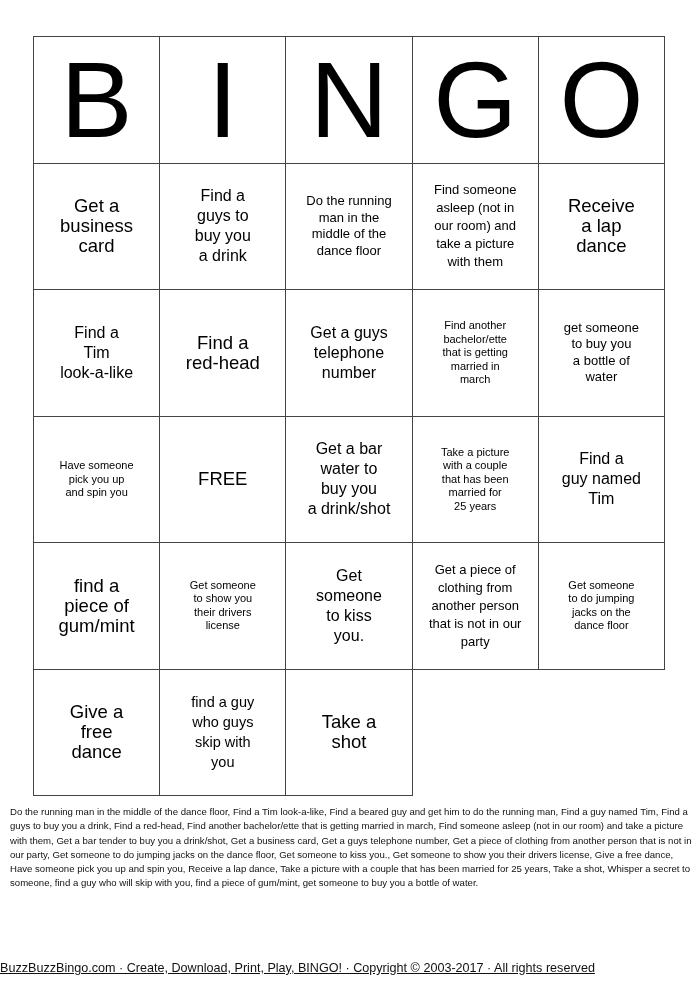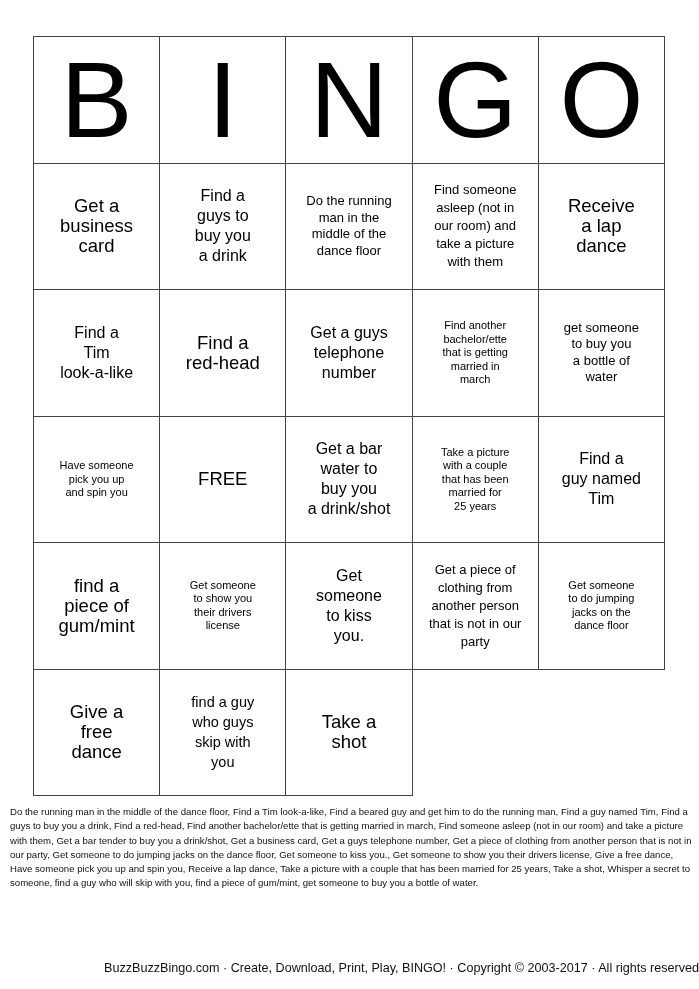--- a/index.html
+++ b/index.html
@@ -31,21 +31,21 @@
     .s-m  { font-size: 14.5px; line-height: 20px; }
     .s-sm { font-size: 13px; line-height: 16.5px; }
     .s-s  { font-size: 11px;   line-height: 13.5px; }
     .s-xs { font-size: 13px;  line-height: 18px; }
     .description {
       position: absolute; left: 10px; top: 805px; width: 682px;
       font-size: 9.6px; line-height: 14.3px; color: #111;
     }
     .footer {
       position: absolute; left: 0; top: 961px; width: 699px;
-      text-align: right; font-size: 12.6px; color: #111;
+      text-align: left; font-size: 12.6px; color: #111; text-decoration: underline;
     }
   </style>
 </head>
 <body>
 
 <div class="grid" id="grid">
     <div class="cell header-cell">B</div>
     <div class="cell header-cell">I</div>
     <div class="cell header-cell">N</div>
     <div class="cell header-cell">G</div>

